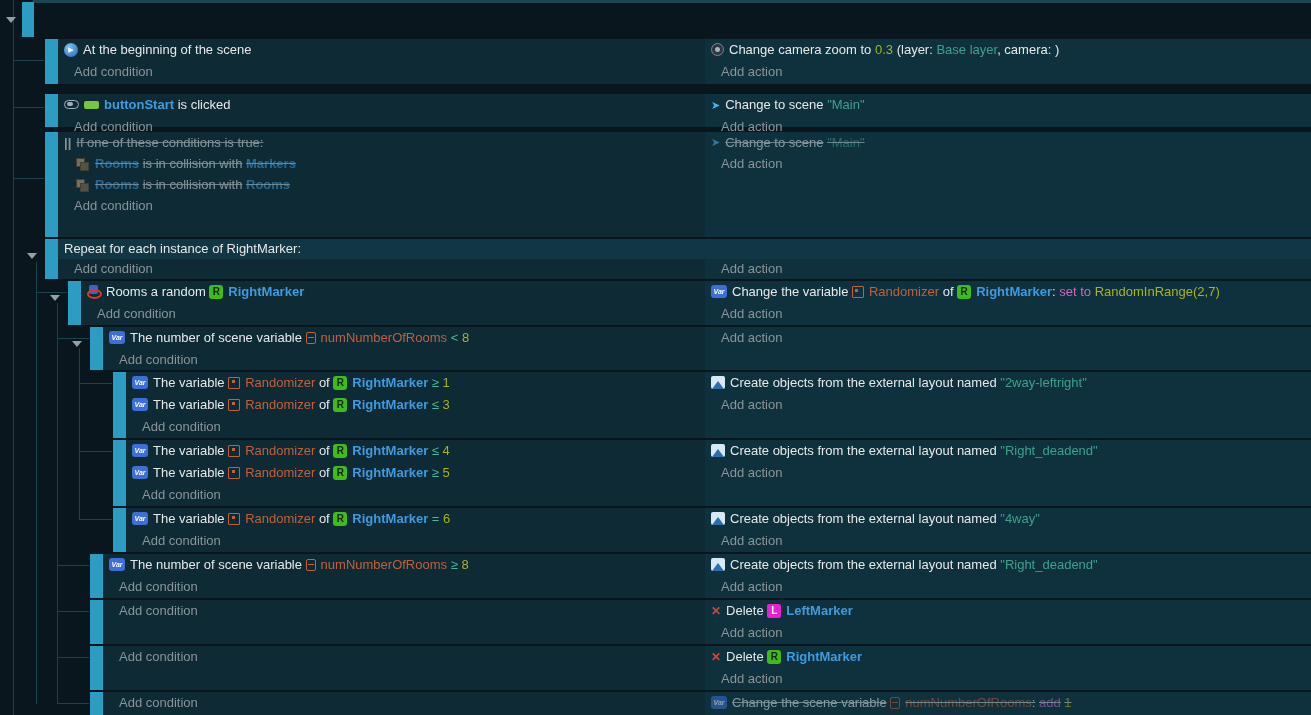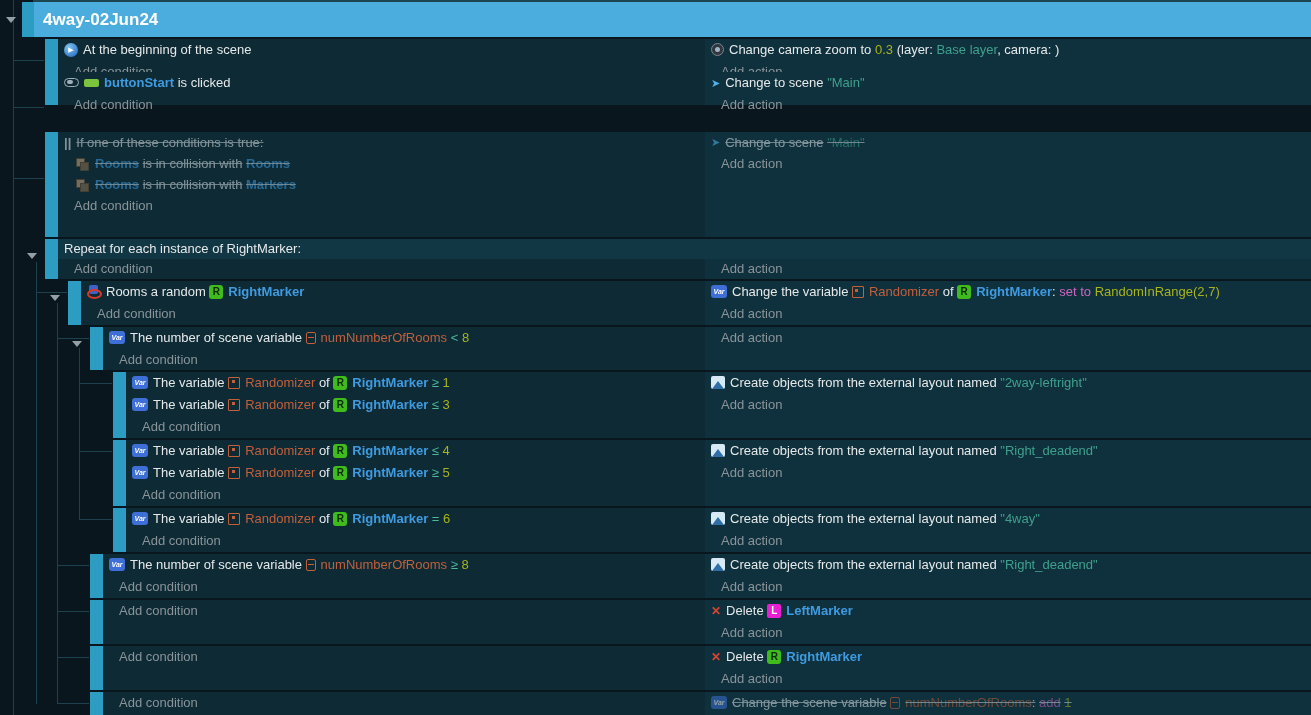--- a/index.html
+++ b/index.html
@@ -87,54 +87,51 @@
   <div class="hg" style="left:57px;top:657px;width:32px"></div>
   <div class="hg" style="left:57px;top:703px;width:32px"></div>
 
   <div class="tri" style="left:6px;top:17px"></div>
   <div class="tri" style="left:27px;top:253px"></div>
   <div class="tri" style="left:50px;top:295px"></div>
   <div class="tri" style="left:72px;top:341px"></div>
 
   <div id="topstrip"></div>
   <div id="group-bar"></div>
-  <div id="group-hdr">
-    <span>4way-02Jun24</span>
-  </div>
 
   <div class="ev" style="top:39px;height:45px">
     <div class="bar" style="left:45px"></div>
     <div class="cond" style="left:58px;width:647px">
       <div class="row"><span class="ic ic-play">▶</span><span>At the beginning of the scene</span></div>
       <div class="row g"><span>Add condition</span></div>
     </div>
     <div class="act">
       <div class="row"><span class="ic ic-camera"></span><span>Change camera zoom to</span> <span class="num">0.3</span> <span>(layer:</span> <span class="str">Base layer</span><span>, camera: )</span></div>
       <div class="row g"><span>Add action</span></div>
     </div>
   </div>
 
-  <div class="ev" style="top:72px;height:33px">
+  <div class="ev" style="top:94px;height:33px">
     <div class="bar" style="left:45px"></div>
     <div class="cond" style="left:58px;width:647px">
       <div class="row"><span class="ic ic-btn"></span><span class="ic ic-greenpill"></span><span class="obj">buttonStart</span> <span>is clicked</span></div>
       <div class="row g"><span>Add condition</span></div>
     </div>
     <div class="act">
       <div class="row"><span class="ic ic-arrow">➤</span><span>Change to scene</span> <span class="str">"Main"</span></div>
       <div class="row g"><span>Add action</span></div>
     </div>
   </div>
 
   <div class="ev" style="top:132px;height:105px">
     <div class="bar" style="left:45px"></div>
     <div class="cond" style="left:58px;width:647px">
       <div class="row row21 dim"><span class="ic ic-or">||</span><span class="strike">If one of these conditions is true:</span></div>
+      <div class="row row21 dim pad1"><span class="ic ic-coll"></span><span class="obj strike">Rooms</span> <span class="strike">is in collision with</span> <span class="obj strike">Markers</span></div>
       <div class="row row21 dim pad1"><span class="ic ic-coll"></span><span class="obj strike">Rooms</span> <span class="strike">is in collision with</span> <span class="obj strike">Rooms</span></div>
-      <div class="row row21 dim pad1"><span class="ic ic-coll"></span><span class="obj strike">Rooms</span> <span class="strike">is in collision with</span> <span class="obj strike">Markers</span></div>
       <div class="row row21 g"><span>Add condition</span></div>
     </div>
     <div class="act">
       <div class="row row21 dim"><span class="ic ic-arrow">➤</span><span class="strike">Change to scene</span> <span class="str strike">"Main"</span></div>
       <div class="row row21 g"><span>Add action</span></div>
     </div>
   </div>
 
   <div class="ev" style="top:239px;height:40px">
     <div class="bar" style="left:45px"></div>

